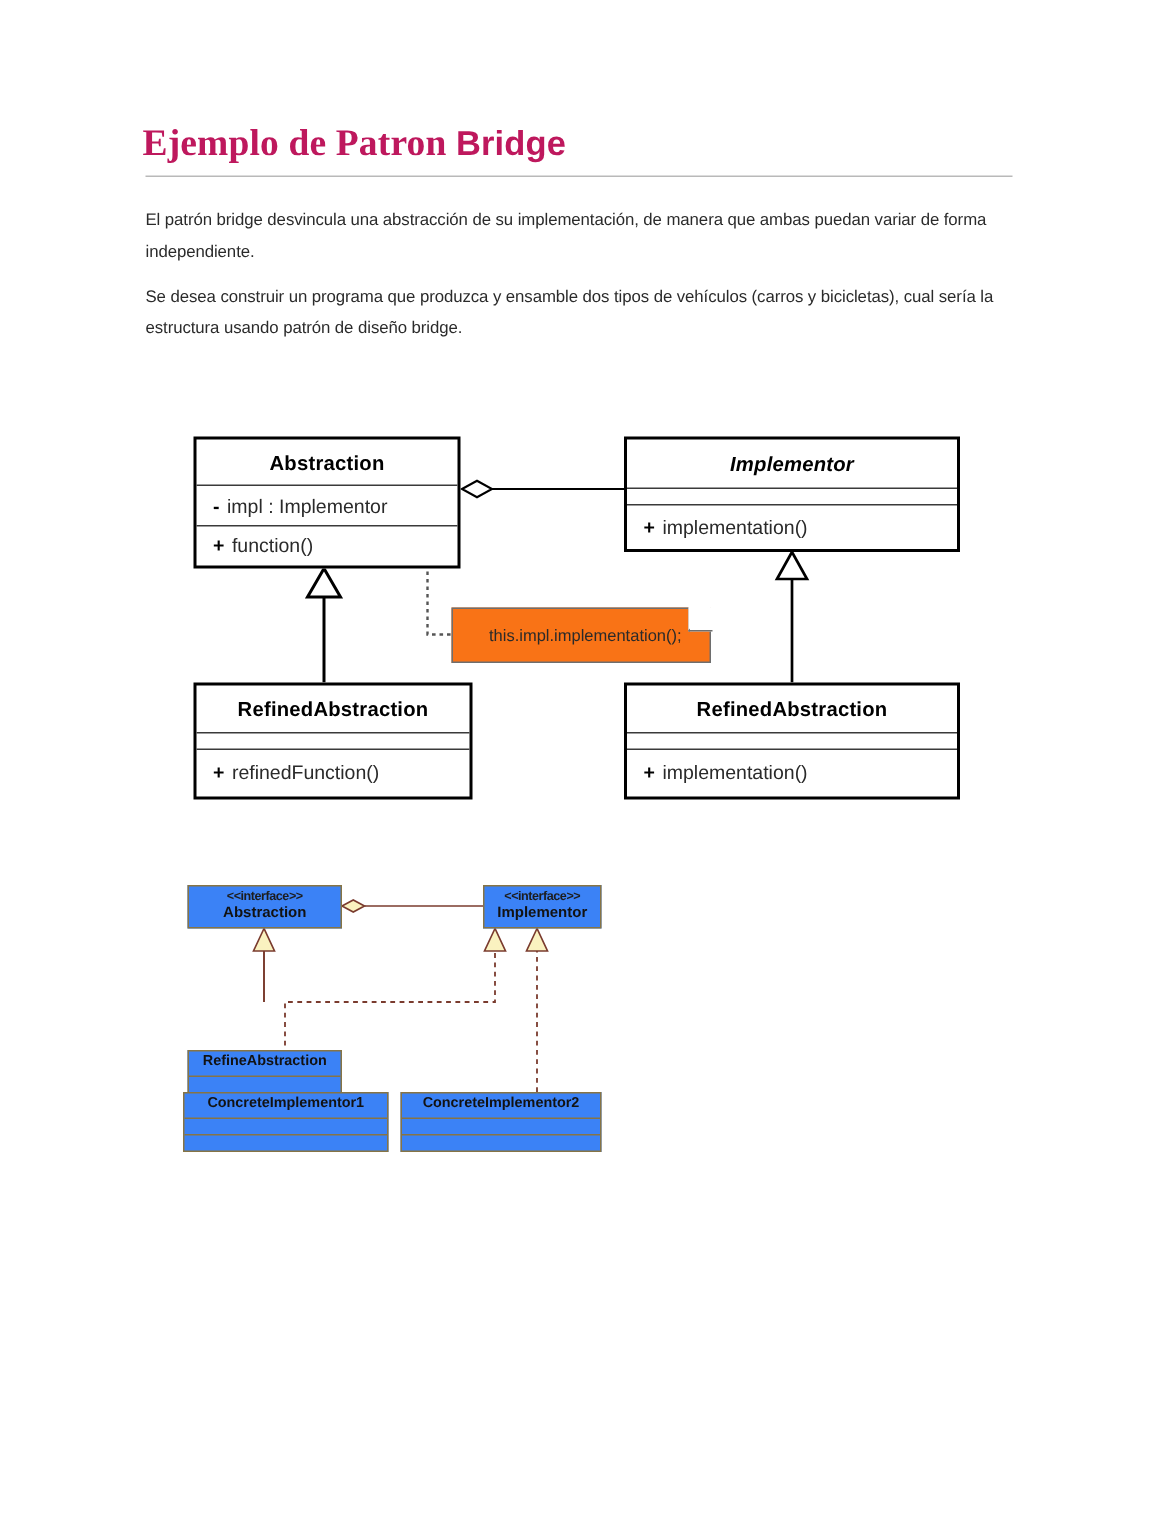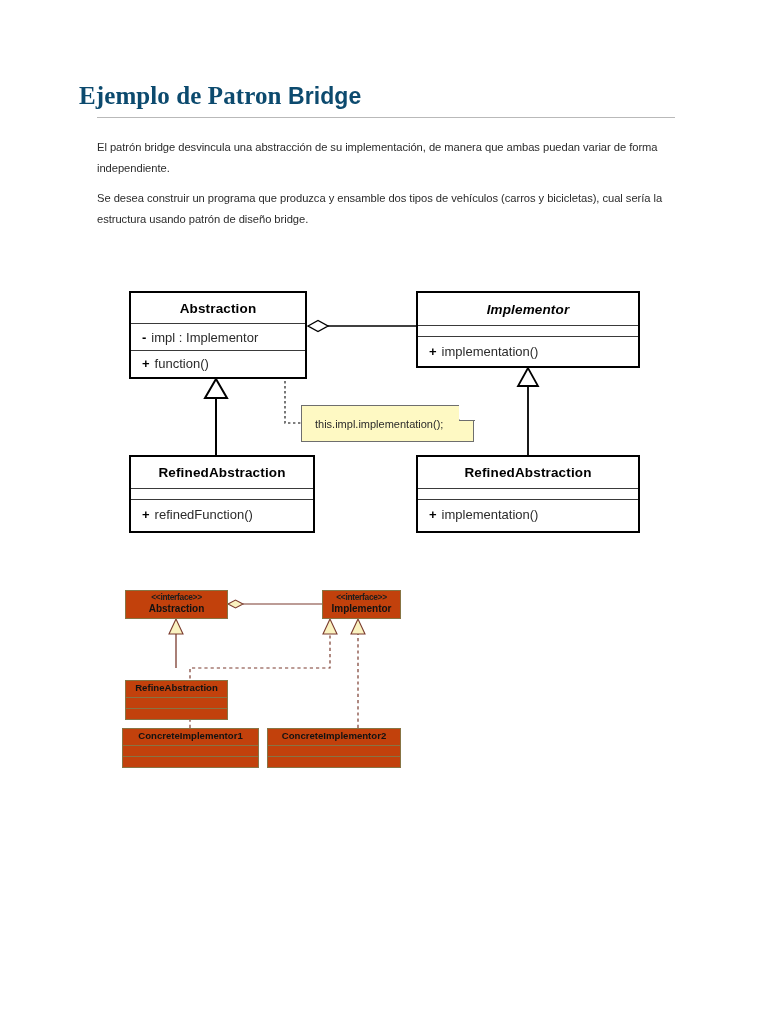--- a/index.html
+++ b/index.html
@@ -6,24 +6,24 @@
   html,body{margin:0;padding:0;background:#fff;}
   body{
     width:768px;height:1024px;position:relative;overflow:hidden;
     font-family:"Liberation Sans",sans-serif;
     color:#1a1a1a;
   }
   .page{position:absolute;left:0;top:0;width:768px;height:1024px;}
 
   
   #doc-title{
-    position:absolute;left:79px;top:82px;width:578px;
+    position:absolute;left:95px;top:82px;width:578px;
     font-family:"Liberation Serif",serif;
     font-size:25px;font-weight:700;letter-spacing:.1px;
-    color:#0c4a6e;white-space:nowrap;
+    color:#be185d;white-space:nowrap;
   }
   #doc-title .bold-tail{font-family:"Liberation Sans",sans-serif;font-size:23px;font-weight:700;}
   #title-rule{
     position:absolute;left:97px;top:117px;width:578px;height:1px;
     background:#b9b9b9;
   }
 
   
   .para{
     position:absolute;left:97px;width:578px;
@@ -74,65 +74,65 @@
   #box-refined .r3{height:30px;}
 
   #box-concrete{left:416px;top:455px;width:224px;height:78px;}
   #box-concrete .r1{height:31px;}
   #box-concrete .r2{height:11px;}
   #box-concrete .r3{height:30px;}
 
   
   #note-impl{
     position:absolute;left:301px;top:405px;width:173px;height:37px;
-    box-sizing:border-box;background:#fef9c3;
+    box-sizing:border-box;background:#f97316;
     border:1.2px solid #6e6e6e;
     font-size:11px;color:#2a2a2a;
-    display:flex;align-items:center;padding-left:13px;
+    display:flex;align-items:center;padding-left:24px;
   }
   #note-fold{
     position:absolute;left:459px;top:405px;width:15px;height:15px;
     background:#fff;
     border-left:1.2px solid #6e6e6e;
     border-bottom:1.2px solid #6e6e6e;
     transform:none;
   }
   #note-fold:after{
     content:"";position:absolute;left:-1px;top:-1px;width:0;height:0;
     border-left:16px solid #fff;border-bottom:16px solid transparent;
   }
 
   
   #bw-lines{position:absolute;left:0;top:0;width:768px;height:1024px;pointer-events:none;}
 
   
   #uml-yellow{position:absolute;left:0;top:0;width:768px;height:1024px;}
   .ycls{
     position:absolute;box-sizing:border-box;
-    background:#c2410c;border:1.3px solid #877444;
+    background:#3b82f6;border:1.3px solid #877444;
   }
   .ycls .yrow{box-sizing:border-box;}
   .ycls .yrow + .yrow{border-top:1.3px solid #877444;}
   .ycls .ytitle{
     text-align:center;font-weight:700;font-size:9.6px;color:#121212;
     line-height:11px;padding-top:1px;letter-spacing:0px;
   }
   .ycls .ystereo{
     display:block;font-weight:700;font-size:8.4px;color:#1d1d1d;
     letter-spacing:-.3px;
   }
   .ycls .ynamebig{display:block;font-weight:700;font-size:10px;}
 
   #y-abstraction{left:125px;top:590px;width:103px;height:29px;}
   #y-abstraction .y1{height:26px;}
 
   #y-implementor{left:322px;top:590px;width:79px;height:29px;}
   #y-implementor .y1{height:26px;}
 
-  #y-refine{left:125px;top:680px;width:103px;height:40px;}
+  #y-refine{left:125px;top:700px;width:103px;height:40px;}
   #y-refine .y1{height:16px;}
   #y-refine .y2{height:11px;}
   #y-refine .y3{height:11px;}
 
   #y-ci1{left:122px;top:728px;width:137px;height:40px;}
   #y-ci1 .y1{height:16px;}
   #y-ci1 .y2{height:11px;}
   #y-ci1 .y3{height:11px;}
 
   #y-ci2{left:267px;top:728px;width:134px;height:40px;}

